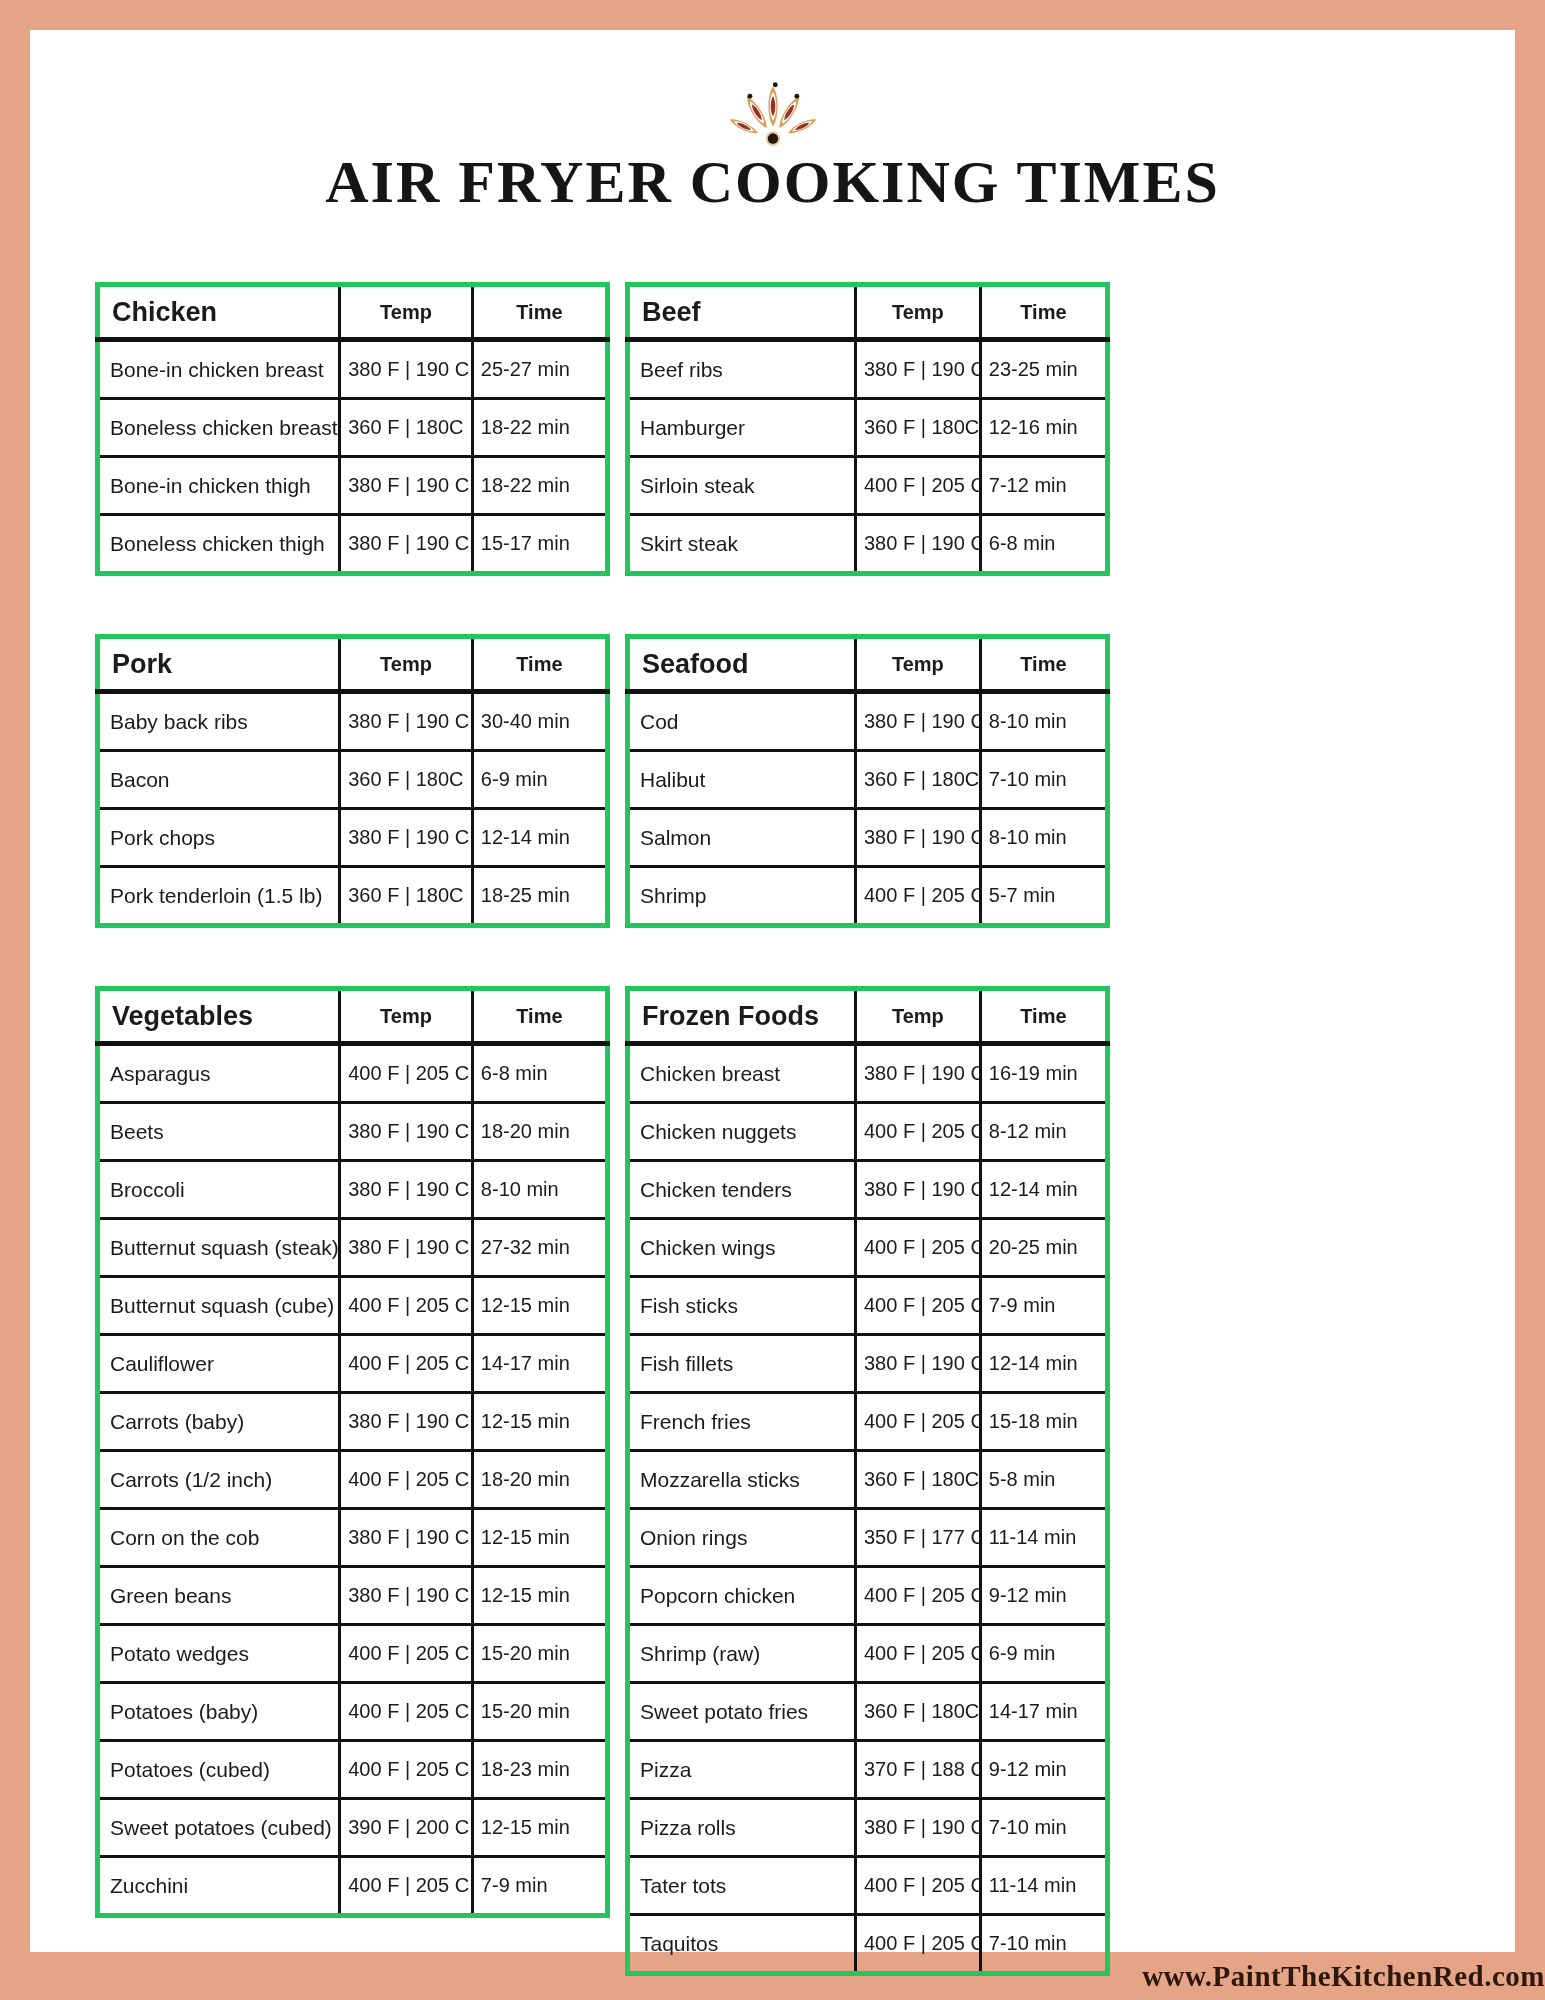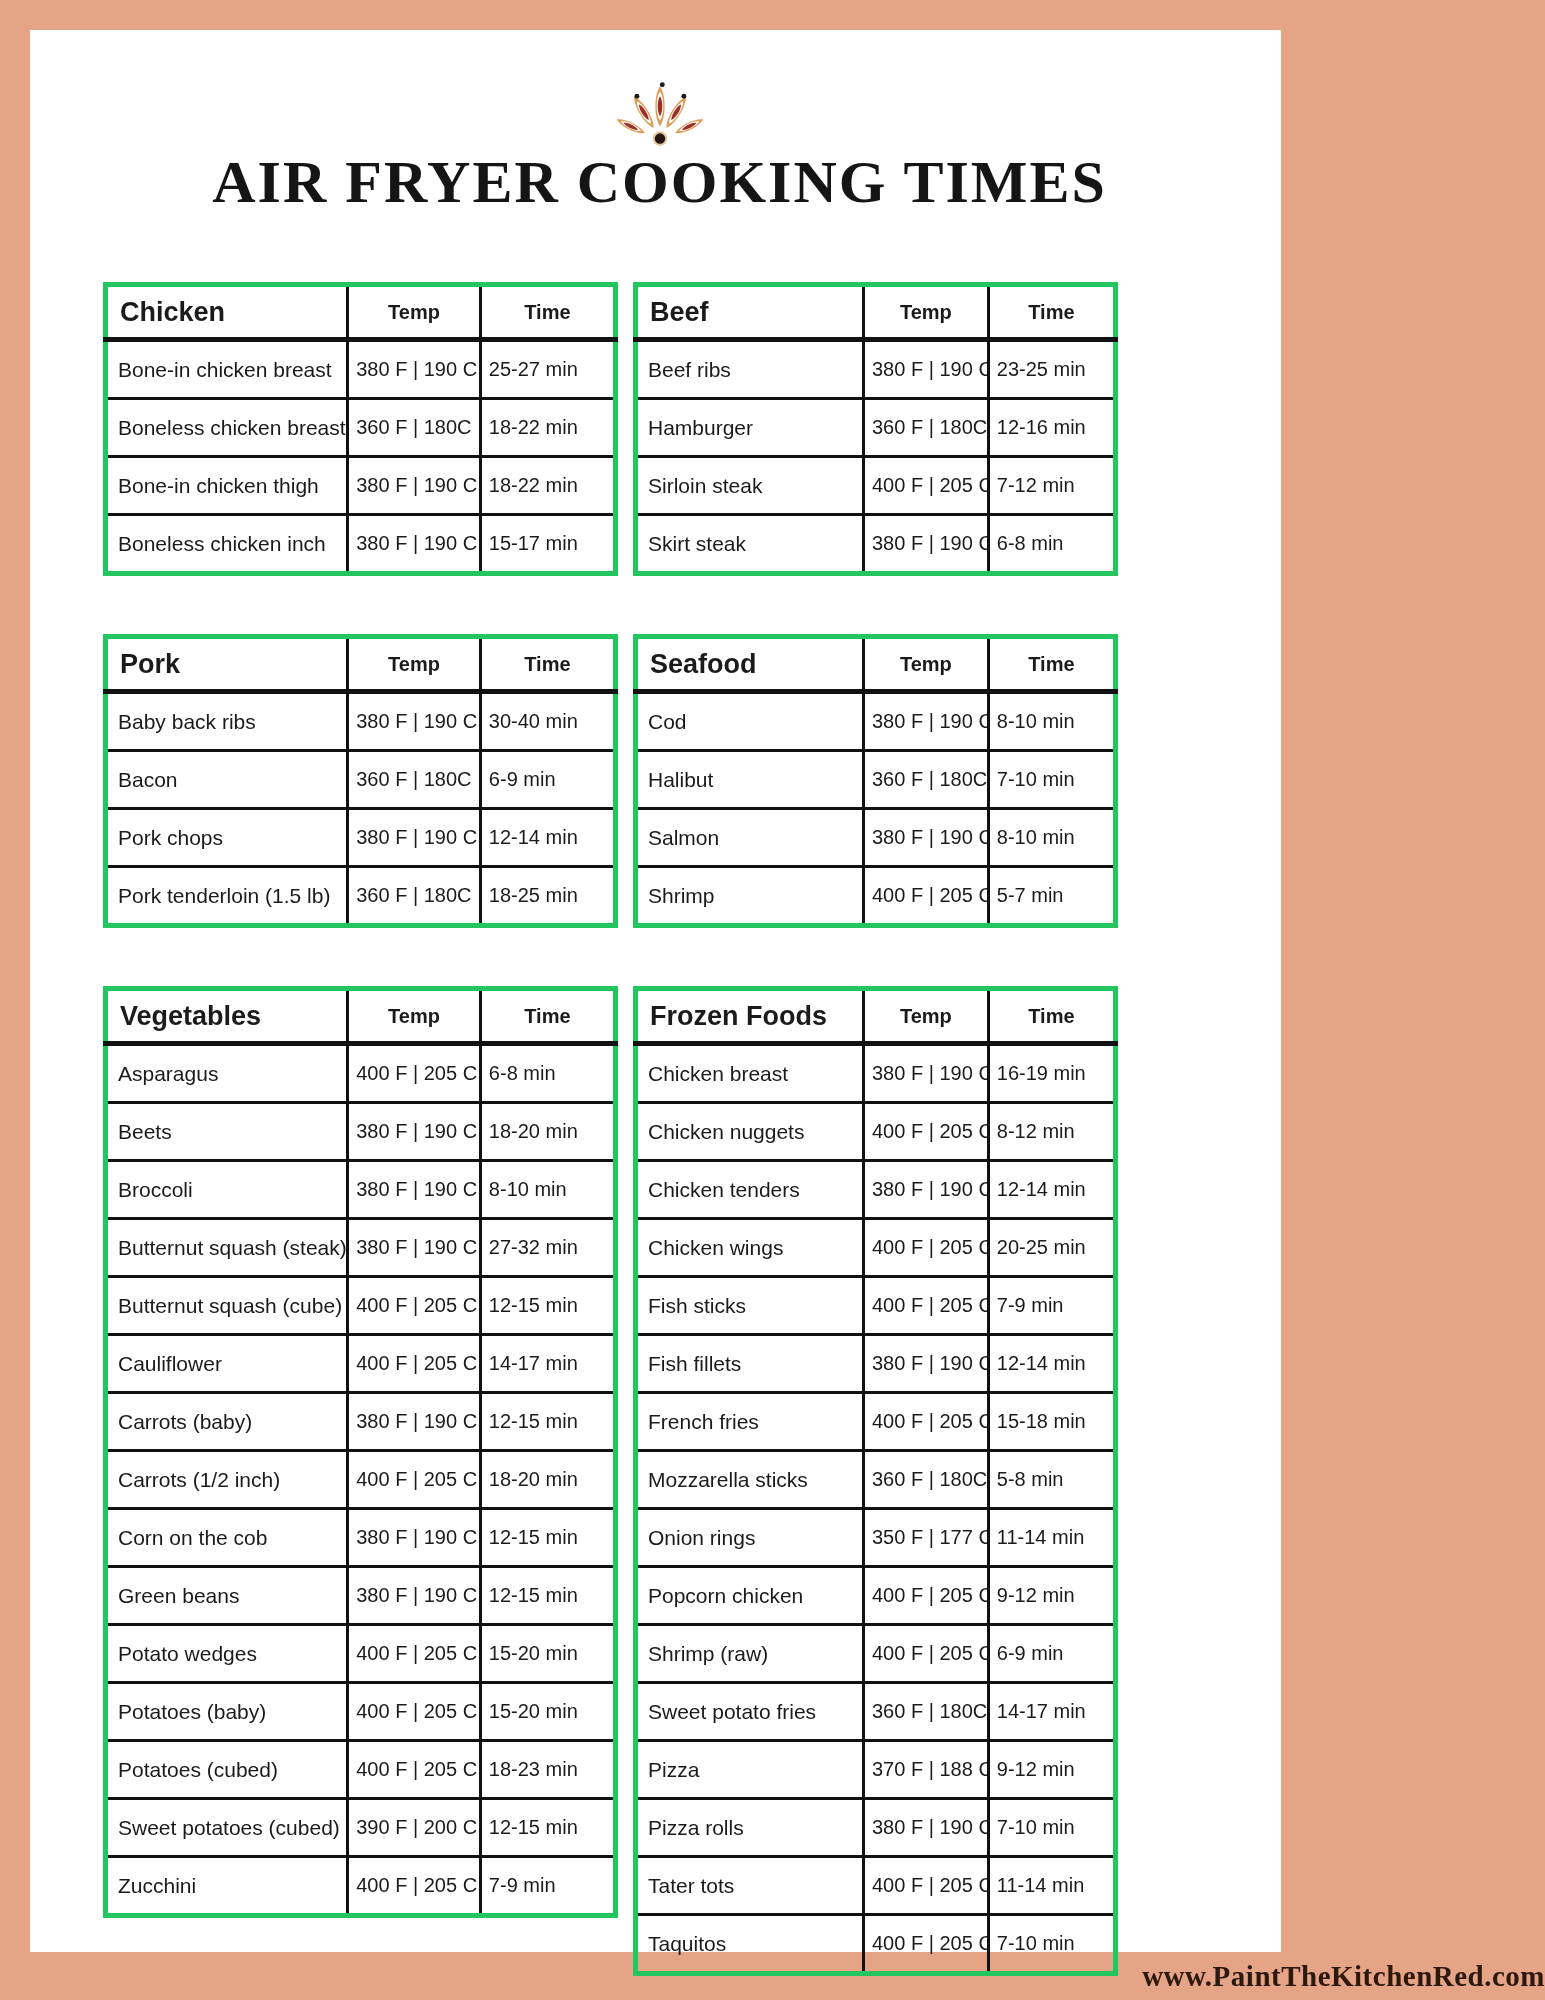--- a/index.html
+++ b/index.html
@@ -6,23 +6,22 @@
   .page{
     position:relative;
     width:1545px;height:2000px;
     background:#e5a486;
     font-family:"Liberation Sans",sans-serif;
     color:#1b1b1b;
     overflow:hidden;
   }
   .content{
     position:absolute;left:30px;top:30px;
-    width:1243px;height:1922px;
+    width:1485px;height:1922px;
     background:#ffffff;
-    padding-left:8px;
   }
   .header-block{ text-align:center; }
   .logo{ margin-top:50px; }
   .page-title{
     font-family:"Liberation Serif",serif;
     font-weight:700;
     font-size:60px;
     letter-spacing:2px;
     color:#151515;
     margin-top:-4px;
@@ -167,21 +166,21 @@
               <td class="name">Boneless chicken breast</td>
               <td class="val">360 F | 180C</td>
               <td class="val">18-22 min</td>
             </tr>
             <tr>
               <td class="name">Bone-in chicken thigh</td>
               <td class="val">380 F | 190 C</td>
               <td class="val">18-22 min</td>
             </tr>
             <tr>
-              <td class="name">Boneless chicken inch</td>
+              <td class="name">Boneless chicken thigh</td>
               <td class="val">380 F | 190 C</td>
               <td class="val">15-17 min</td>
             </tr>
           </tbody>
       </table>
 
       <table class="food-table">
         <colgroup>
             <col class="c-name">
             <col class="c-temp">

